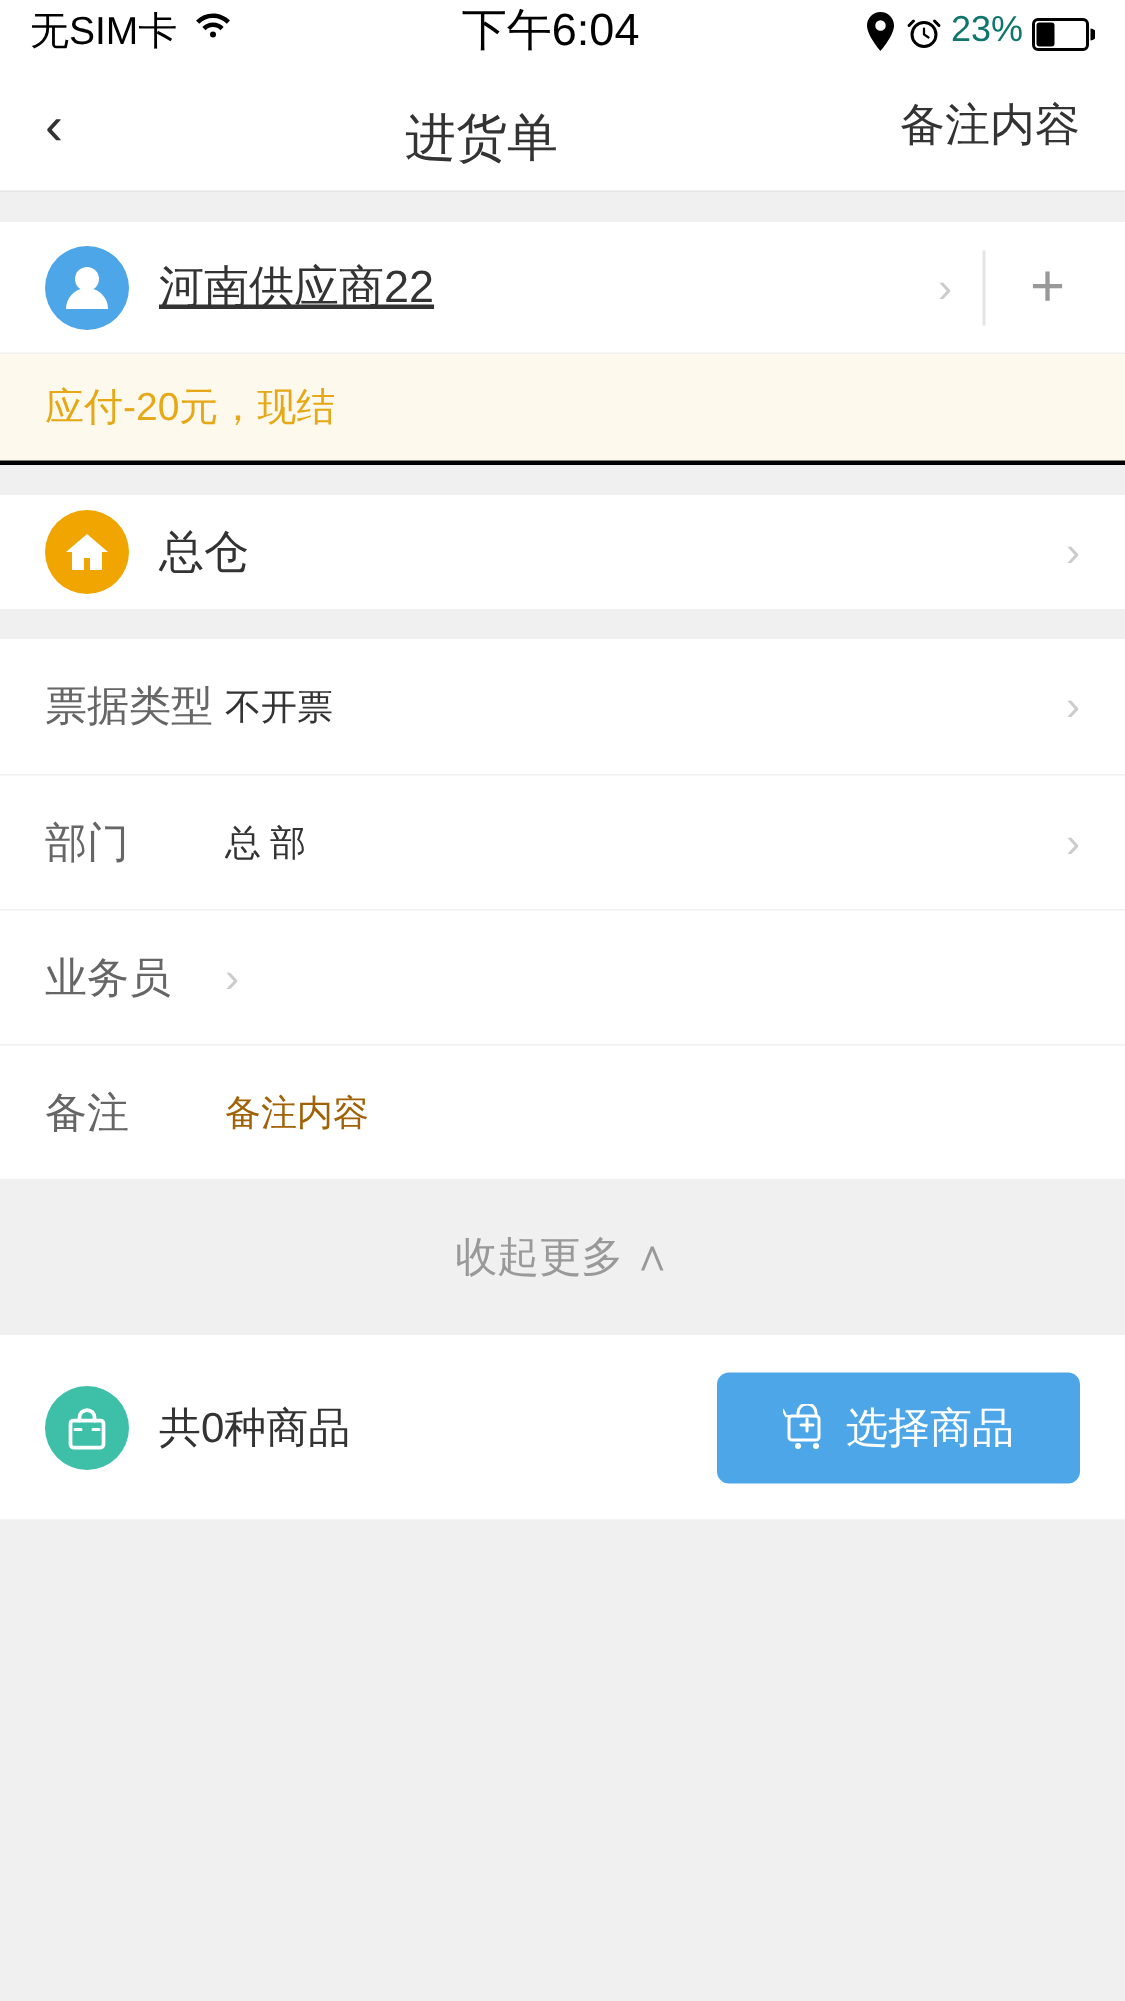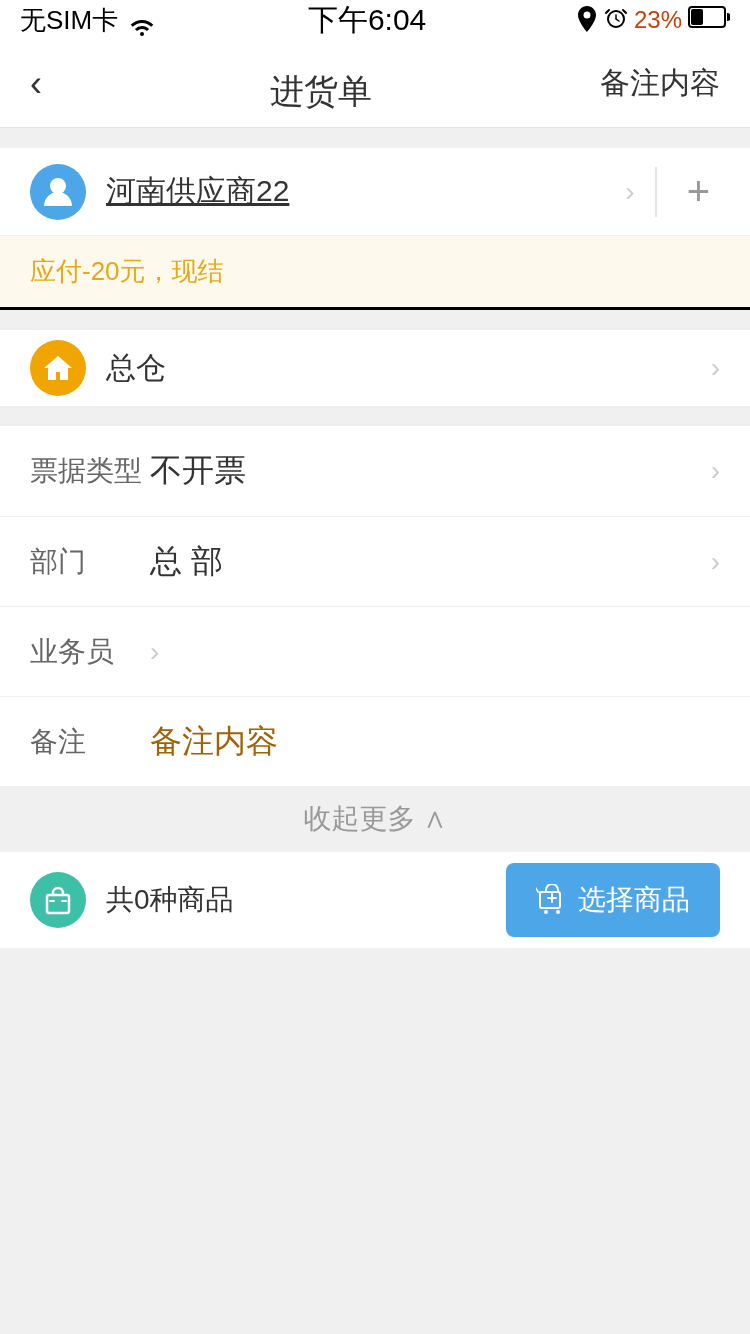--- a/index.html
+++ b/index.html
@@ -19,36 +19,36 @@
       height: 40px;
       background: #fff;
       display: flex;
       align-items: center;
       justify-content: space-between;
       padding: 0 20px;
       font-size: 26px;
     }
     .status-left {
       display: flex;
-      align-items: flex-end;
+      align-items: flex-start;
       gap: 8px;
       font-size: 26px;
       color: #000;
     }
     .status-center {
       font-size: 30px;
       font-weight: 500;
       color: #000;
     }
     .status-right {
       display: flex;
-      align-items: flex-start;
+      align-items: flex-end;
       gap: 6px;
       font-size: 24px;
-      color: #c2410c;
+      color: #0f766e;
     }
 
     
     .nav-bar {
       width: 750px;
       height: 88px;
       background: #fff;
       display: flex;
       align-items: center;
       justify-content: space-between;
@@ -178,46 +178,47 @@
       border-top: 1px solid #f0f0f0;
     }
     .field-label {
       width: 120px;
       font-size: 28px;
       color: #666;
       flex-shrink: 0;
     }
     .field-value {
       flex: 1;
-      font-size: 32px;
-      color: #333;
+      font-size: 24px;
+      color: #333;
+      font-family: Liberation Serif, serif;
     }
     .field-value.placeholder {
       color: #a16207;
     }
 
     
     .collapse-row {
       background: #f0f0f0;
-      height: 66px;
+      height: 104px;
       display: flex;
       align-items: center;
       justify-content: center;
       font-size: 28px;
       color: #999;
       cursor: pointer;
       border-radius: 20px;
     }
 
     
     .bottom-bar {
       display: flex;
       align-items: center;
       background: #fff;
-      height: 96px;
+      height: 123px;
       padding: 0 30px;
       margin-top: 0;
     }
     .product-icon-wrap {
       width: 56px;
       height: 56px;
       border-radius: 50%;
       background: #3dbfa8;
       display: flex;
       align-items: center;
@@ -227,21 +228,21 @@
     }
     .product-count {
       flex: 1;
       font-size: 28px;
       color: #333;
     }
     .select-btn {
       background: #4da6e8;
       color: #fff;
       border-radius: 8px;
-      padding: 18px 30px;
+      padding: 18px 44px;
       font-size: 28px;
       display: flex;
       align-items: center;
       gap: 10px;
       cursor: pointer;
     }
 
     
     .gray-fill {
       flex: 1;

